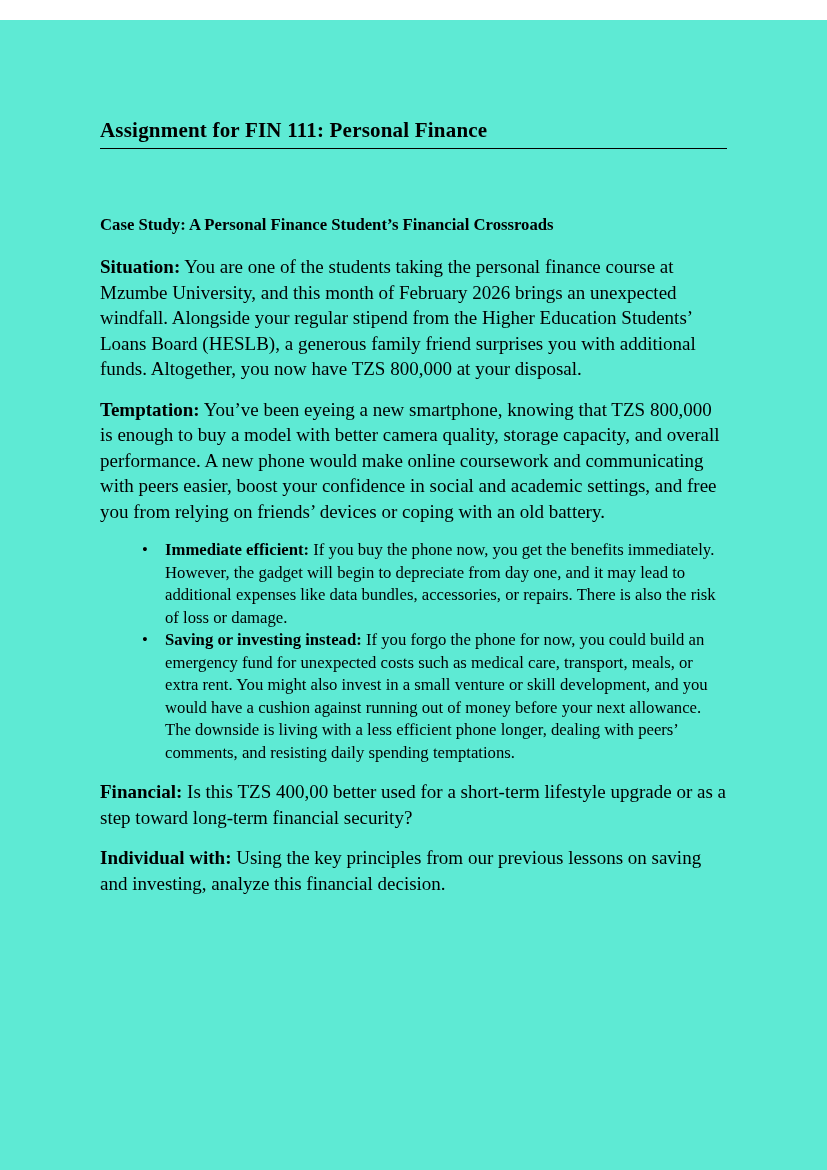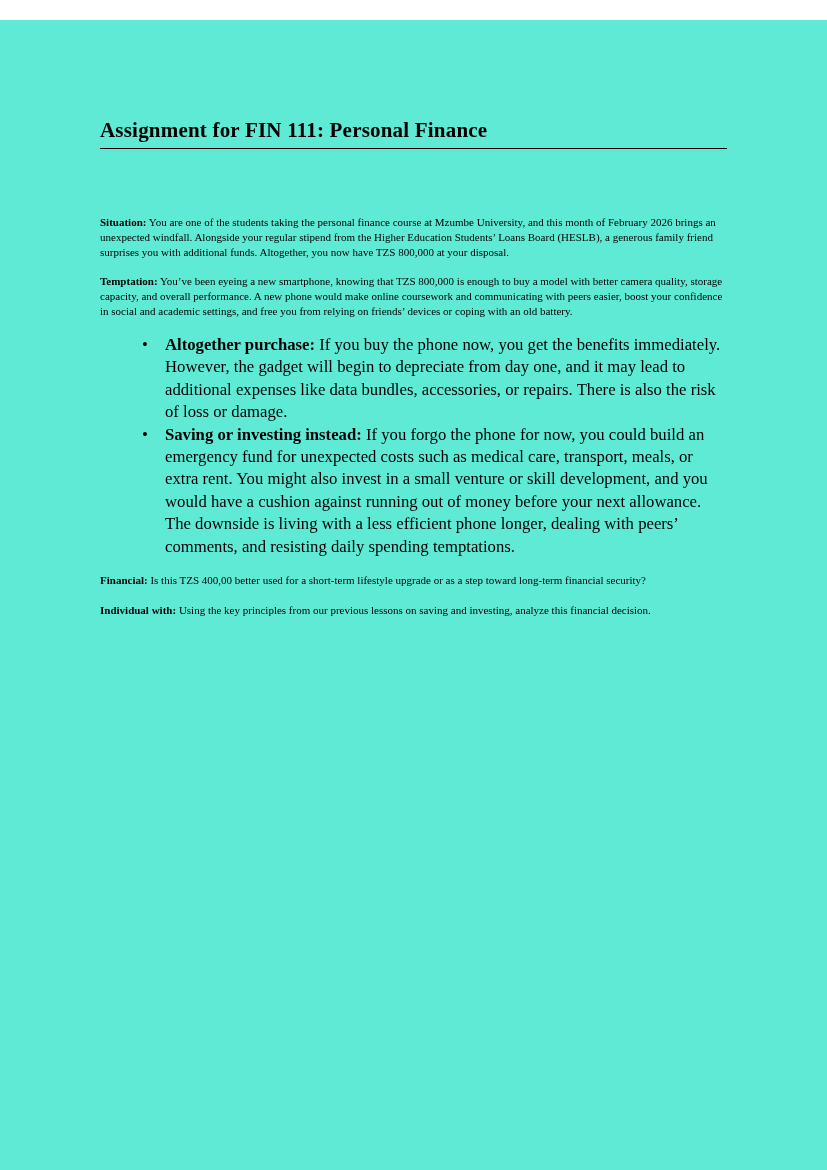--- a/index.html
+++ b/index.html
@@ -29,21 +29,21 @@
     padding-bottom: 5px;
     border-bottom: 1.6px solid #000000;
     letter-spacing: 0.2px;
   }
   .section-heading {
     font-size: 16.7px;
     font-weight: bold;
     margin: 0 0 19px 0;
   }
   .body-par {
-    font-size: 11px;
+    font-size: 19px;
     line-height: 1.345;
     margin: 0 0 15px 0;
   }
   .body-par b, .bullet-item b { font-weight: bold; }
   .sub-heading {
     font-size: 16.7px;
     font-weight: bold;
     margin: 0 0 19px 0;
   }
   .bullet-list {
@@ -64,28 +64,29 @@
     font-size: 16.7px;
   }
 </style>
 </head>
 <body>
 
 <div class="page">
 
   <h1 class="doc-title">Assignment for FIN 111: Personal Finance</h1>
 
+  <h2 class="section-heading">Case Study: A Personal Finance Student’s Financial Crossroads</h2>
 
   <p class="body-par"><b>Situation:</b><span> You are one of the students taking the personal finance course at Mzumbe University, and this month of February 2026 brings an unexpected windfall. Alongside your regular stipend from the Higher Education Students’ Loans Board (HESLB), a generous family friend surprises you with additional funds. Altogether, you now have TZS 800,000 at your disposal.</span></p>
 
   <p class="body-par"><b>Temptation:</b><span> You’ve been eyeing a new smartphone, knowing that TZS 800,000 is enough to buy a model with better camera quality, storage capacity, and overall performance. A new phone would make online coursework and communicating with peers easier, boost your confidence in social and academic settings, and free you from relying on friends’ devices or coping with an old battery.</span></p>
 
 
   <ul class="bullet-list">
-    <li class="bullet-item"><span class="dot">•</span><b>Altogether purchase:</b><span> If you buy the phone now, you get the benefits immediately. However, the gadget will begin to depreciate from day one, and it may lead to additional expenses like data bundles, accessories, or repairs. There is also the risk of loss or damage.</span></li>
+    <li class="bullet-item"><span class="dot">•</span><b>Immediate efficient:</b><span> If you buy the phone now, you get the benefits immediately. However, the gadget will begin to depreciate from day one, and it may lead to additional expenses like data bundles, accessories, or repairs. There is also the risk of loss or damage.</span></li>
     <li class="bullet-item"><span class="dot">•</span><b>Saving or investing instead:</b><span> If you forgo the phone for now, you could build an emergency fund for unexpected costs such as medical care, transport, meals, or extra rent. You might also invest in a small venture or skill development, and you would have a cushion against running out of money before your next allowance. The downside is living with a less efficient phone longer, dealing with peers’ comments, and resisting daily spending temptations.</span></li>
   </ul>
 
   <p class="body-par"><b>Financial:</b><span> Is this TZS 400,00 better used for a short-term lifestyle upgrade or as a step toward long-term financial security?</span></p>
 
   <p class="body-par"><b>Individual with:</b><span> Using the key principles from our previous lessons on saving and investing, analyze this financial decision.</span></p>
 
 </div>
 
 </body></html>

